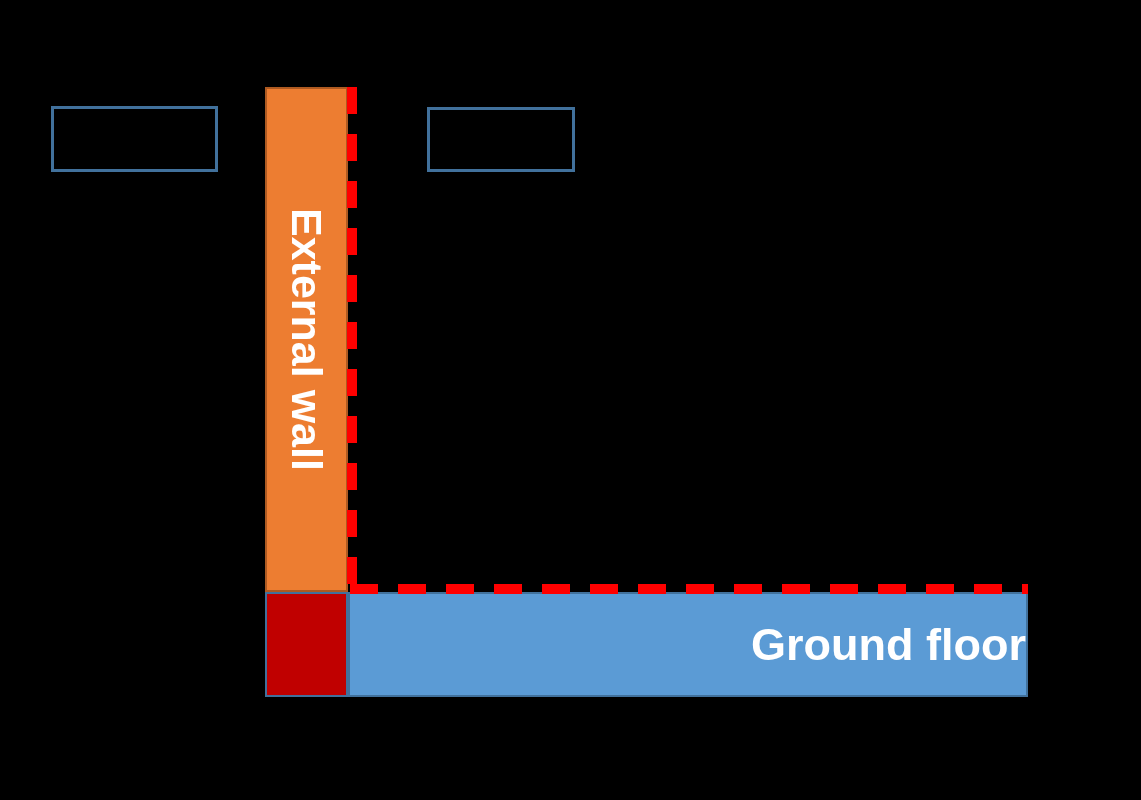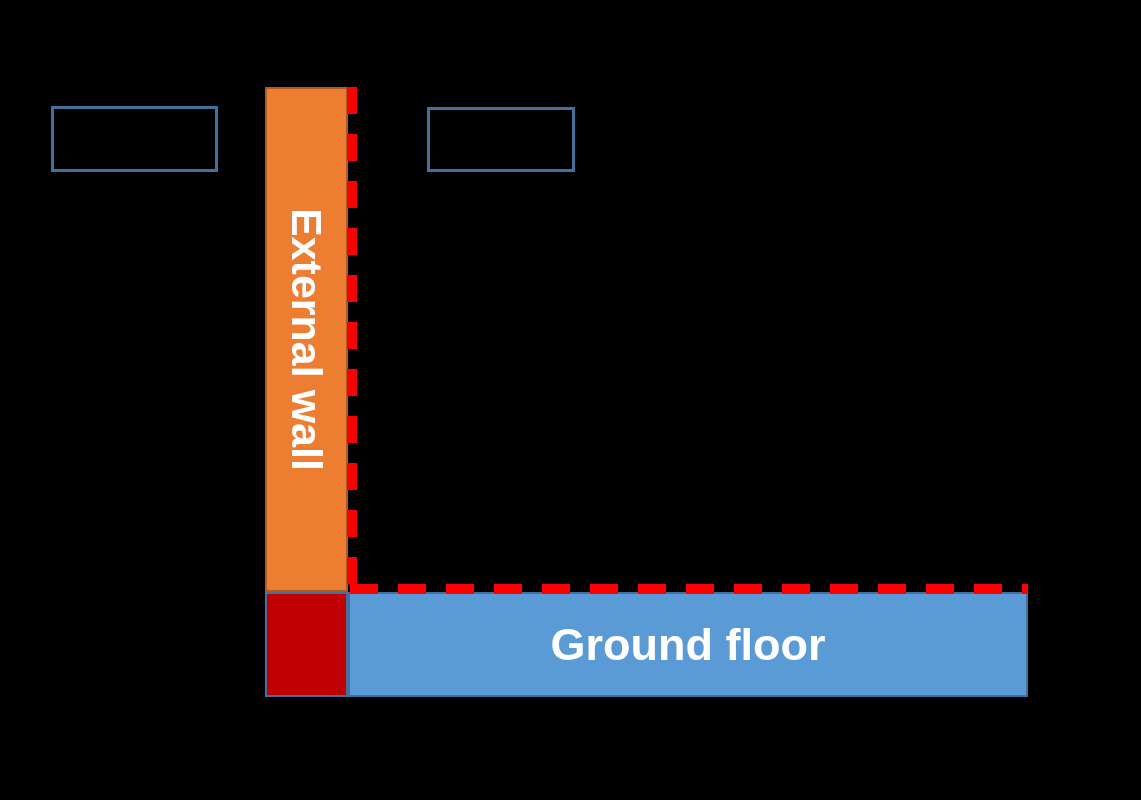--- a/index.html
+++ b/index.html
@@ -88,21 +88,21 @@
   <div class="shape legend-box legend-box-1" style="border-color: rgb(65, 113, 156);"></div>
 
   <div class="shape legend-box legend-box-2" style="border-color: rgb(65, 113, 156);"></div>
 
   <div class="shape external-wall" style="background-color: rgb(237, 125, 49); border-color: rgb(174, 90, 33);">
     <span class="label" style="color: rgb(255, 255, 255);">External wall</span>
   </div>
 
   <div class="shape thermal-bridge" style="background-color: rgb(192, 0, 0); border-color: rgb(65, 113, 156);"></div>
 
-  <div class="shape ground-floor" style="background-color: rgb(91, 155, 213); border-color: rgb(65, 113, 156);">
+  <div class="shape ground-floor" style="background-color: rgb(91, 155, 213); border-color: rgb(65, 113, 156); justify-content: flex-end;">
     <span class="label" style="color: rgb(255, 255, 255);">Ground floor</span>
   </div>
 
   <div class="shape dash-vertical" style="--dash-color: #FF0000;"></div>
 
   <div class="shape dash-horizontal" style="--dash-color: #FF0000;"></div>
 
 </div>
 
 </body></html>

